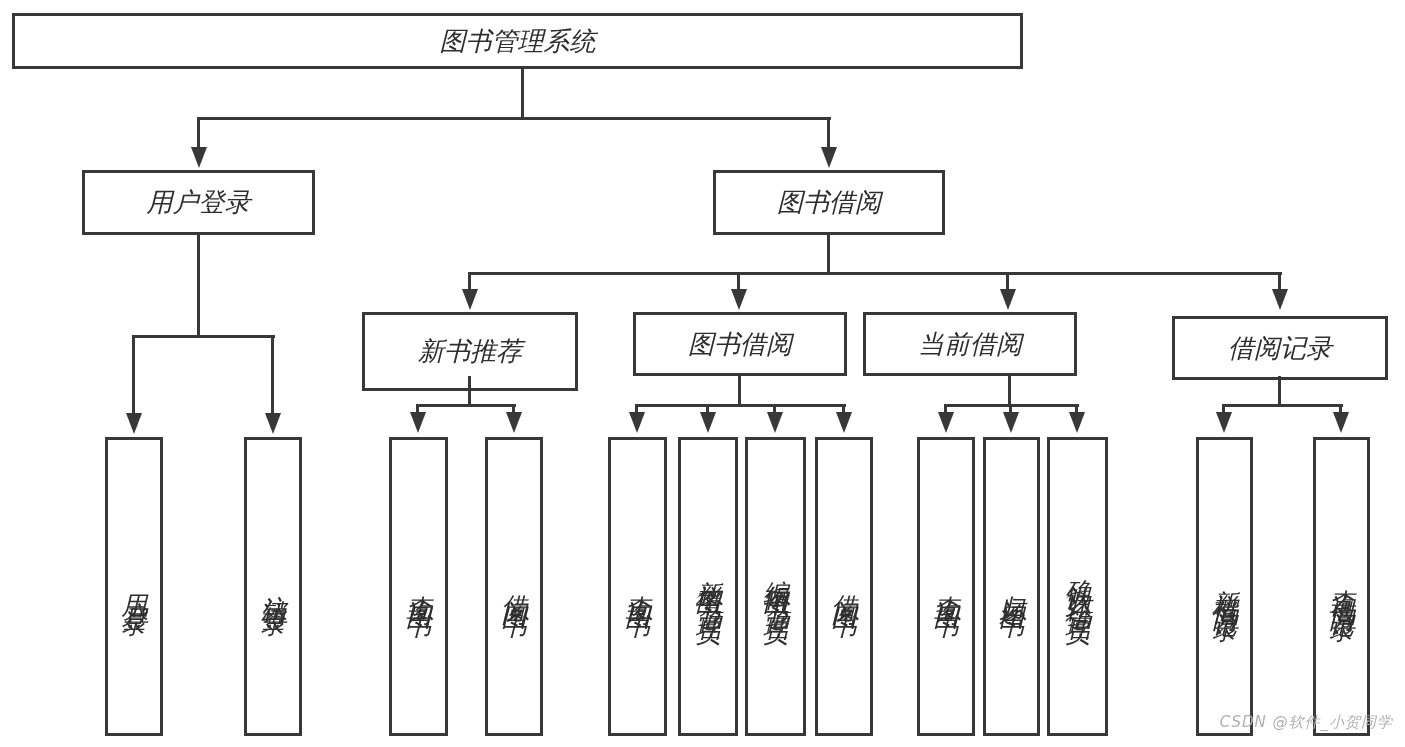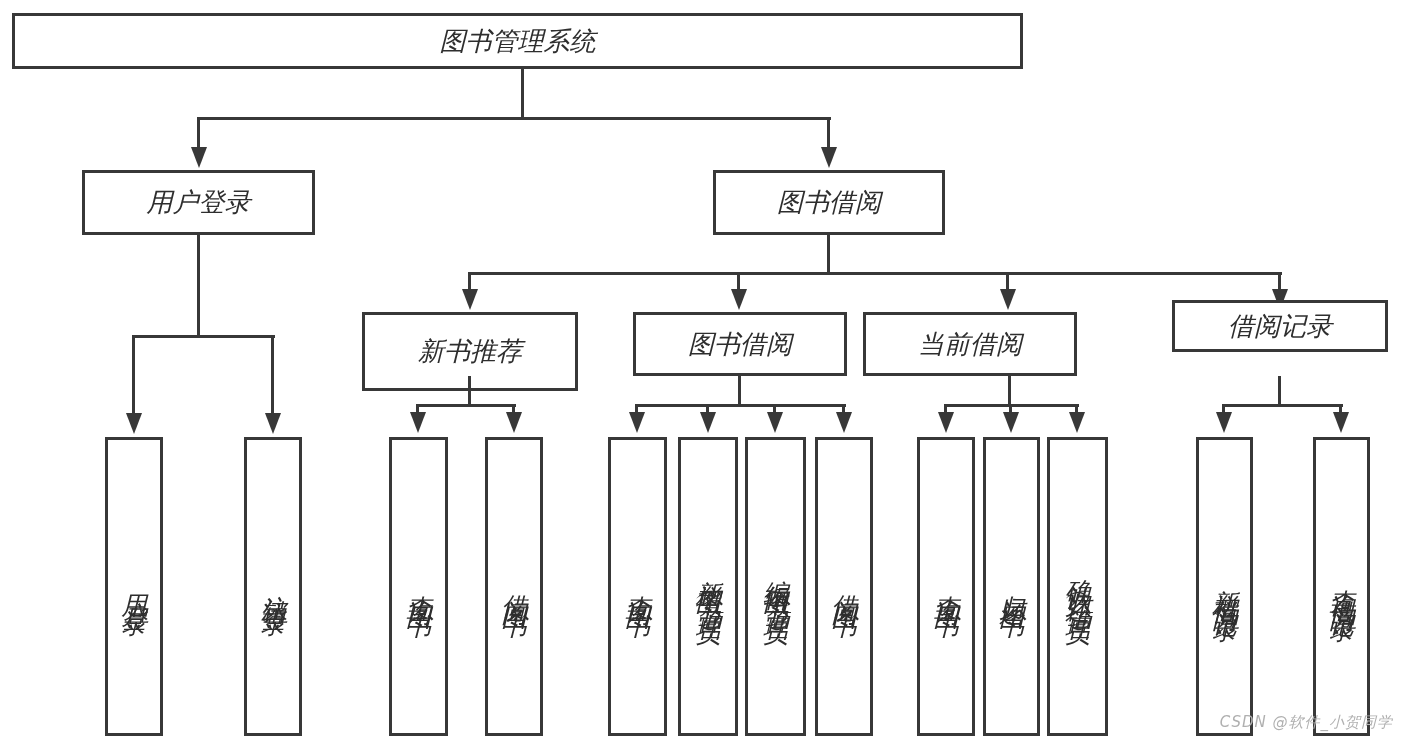--- a/index.html
+++ b/index.html
@@ -89,21 +89,21 @@
 
   <div class="hnode" style="left:362px; top:312px; width:216px; height:79px;">
     <span>新书推荐</span>
   </div>
   <div class="hnode" style="left:633px; top:312px; width:214px; height:64px;">
     <span>图书借阅</span>
   </div>
   <div class="hnode" style="left:863px; top:312px; width:214px; height:64px;">
     <span>当前借阅</span>
   </div>
-  <div class="hnode" style="left:1172px; top:300px; width:216px; height:52px;text-align:center;">
+  <div class="hnode" style="left:1172px; top:316px; width:216px; height:64px;text-align:center;">
     <span>借阅记录</span>
   </div>
 
   <div class="vline" style="left:468px; top:376px; height:31px;"></div>
   <div class="hline" style="left:416px; top:404px; width:100px;"></div>
   <div class="arrow" style="left:416px; top:405px; height:7px;"></div>
   <div class="arrow" style="left:512px; top:405px; height:7px;"></div>
 
   <div class="vline" style="left:738px; top:376px; height:31px;"></div>
   <div class="hline" style="left:635px; top:404px; width:211px;"></div>

